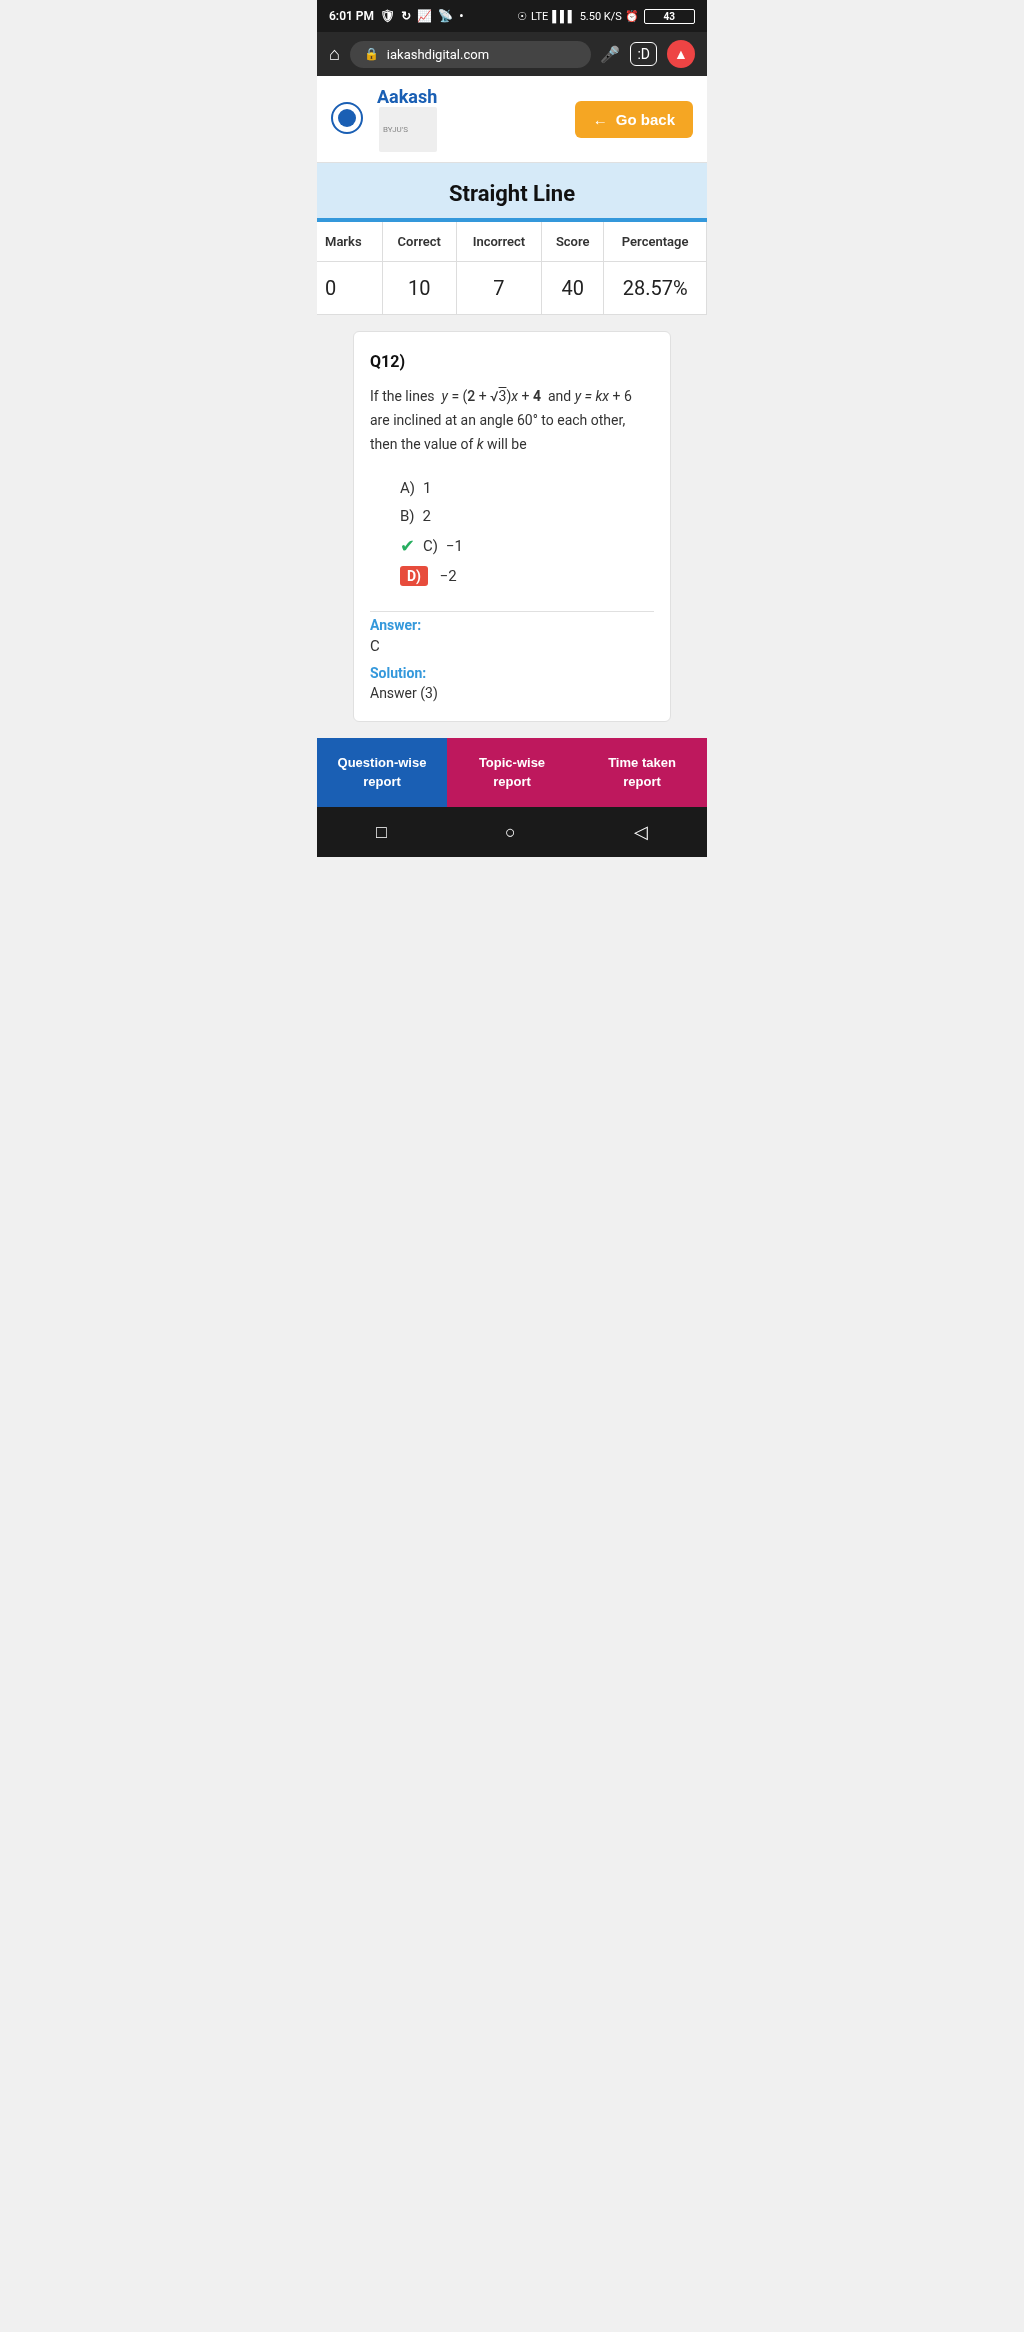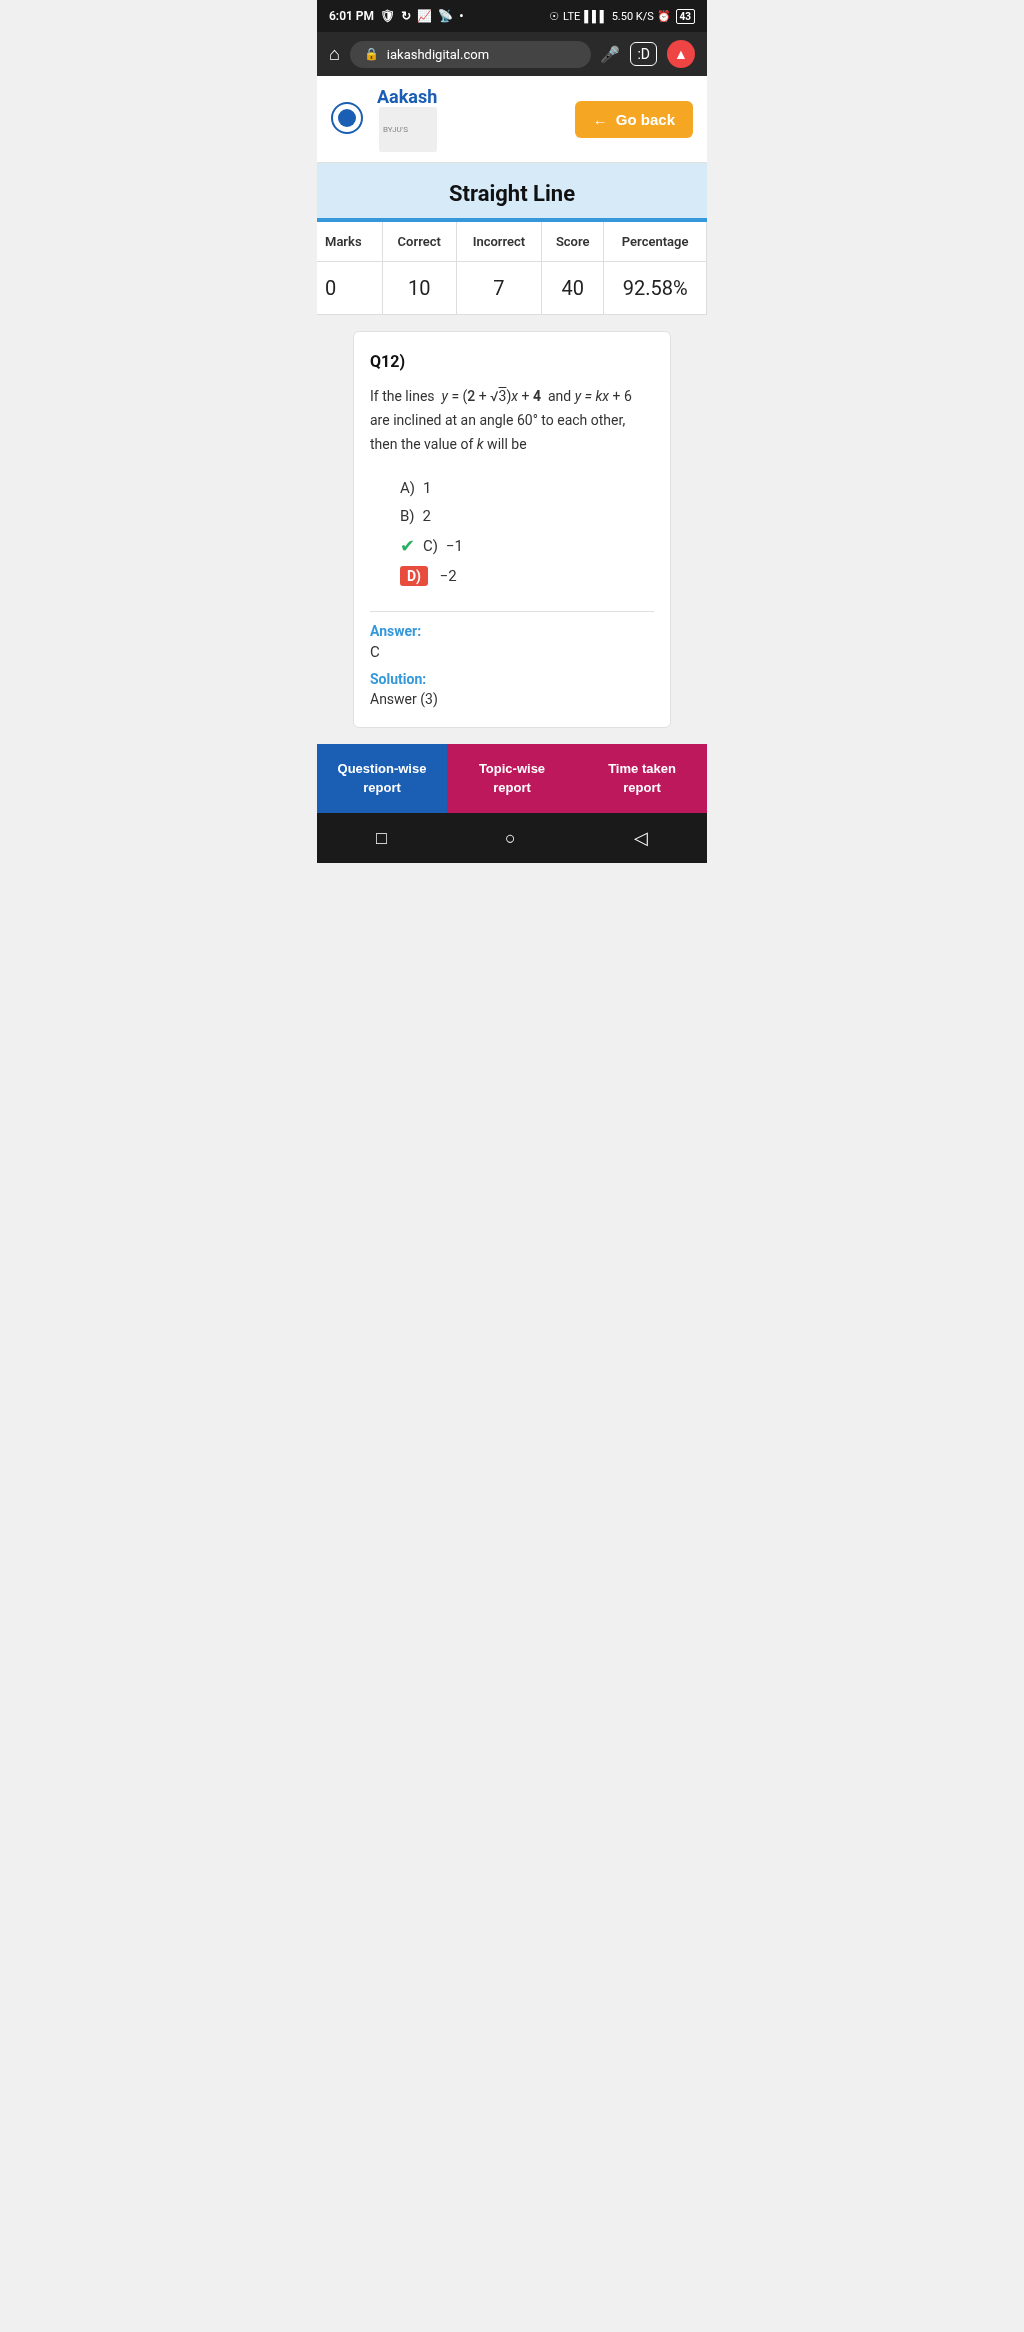--- a/index.html
+++ b/index.html
@@ -22,21 +22,21 @@
       align-items: center;
       padding: 6px 12px;
       font-size: 12px;
       height: 32px;
     }
     .status-left { display: flex; align-items: center; gap: 6px; font-weight: 600; }
     .status-right { display: flex; align-items: center; gap: 4px; font-size: 11px; }
     .battery-icon {
       border: 1.5px solid white;
       border-radius: 2px;
-      padding: 1px 3px;
+      padding: 1px 19px;
       font-size: 10px;
       font-weight: bold;
     }
 
     
     .browser-bar {
       background: #2a2a2a;
       padding: 8px 12px;
       display: flex;
       align-items: center;
@@ -216,21 +216,21 @@
       color: #555;
       cursor: pointer;
       padding: 8px;
     }
     .nav-arrow-left { left: -38px; }
     .nav-arrow-right { right: -38px; }
 
     
     .answer-section {
       margin-top: 20px;
-      padding-top: 11px;
+      padding-top: 5px;
       border-top: 1px solid #e0e0e0;
     }
     .answer-label {
       color: #3498db;
       font-weight: 700;
       font-size: 14px;
       margin-bottom: 4px;
     }
     .answer-value {
       font-size: 15px;
@@ -352,21 +352,21 @@
       <th>Score</th>
       <th>Percentage</th>
     </tr>
   </thead>
   <tbody>
     <tr>
       <td>0</td>
       <td>10</td>
       <td>7</td>
       <td>40</td>
-      <td>92.58%</td>
+      <td>28.57%</td>
     </tr>
   </tbody>
 </table>
 
 <div style="position:relative; padding: 0 24px;">
   <div class="nav-arrow nav-arrow-left">❮</div>
   <div class="question-card">
     <div class="question-number">Q12)</div>
     <div class="question-text">
       If the lines &nbsp;<span style="font-style:italic;">y</span> = (<span style="font-weight:500;">2</span> + √<span style="text-decoration:overline;">3</span>)<span style="font-style:italic;">x</span> + <strong>4</strong>&nbsp; and <span style="font-style:italic;">y = kx</span> + 6 are

